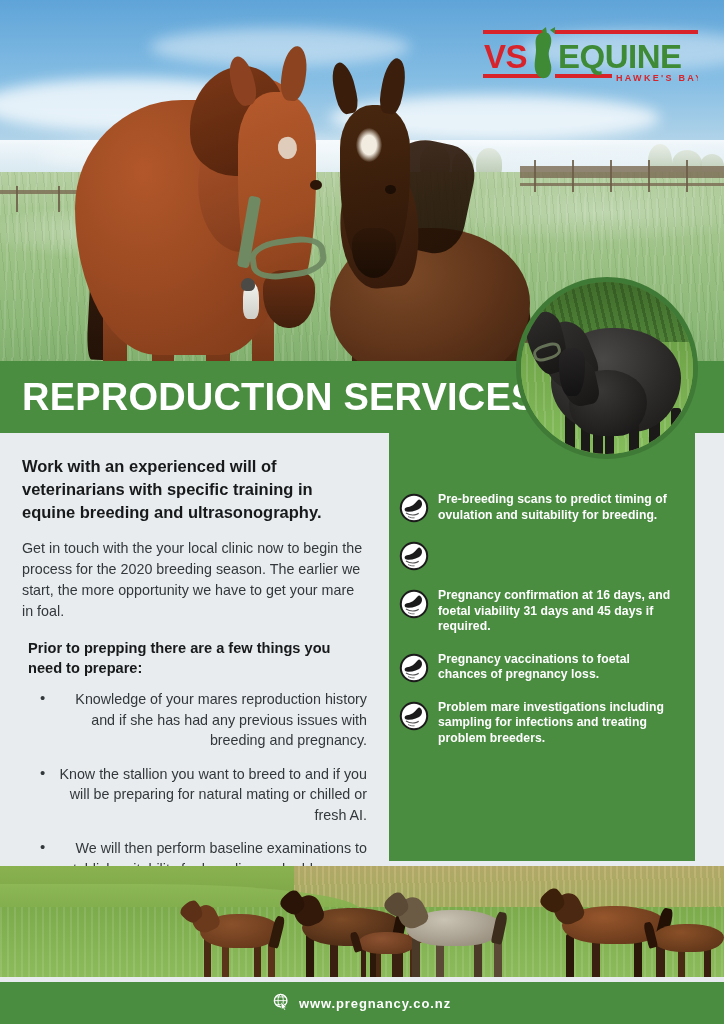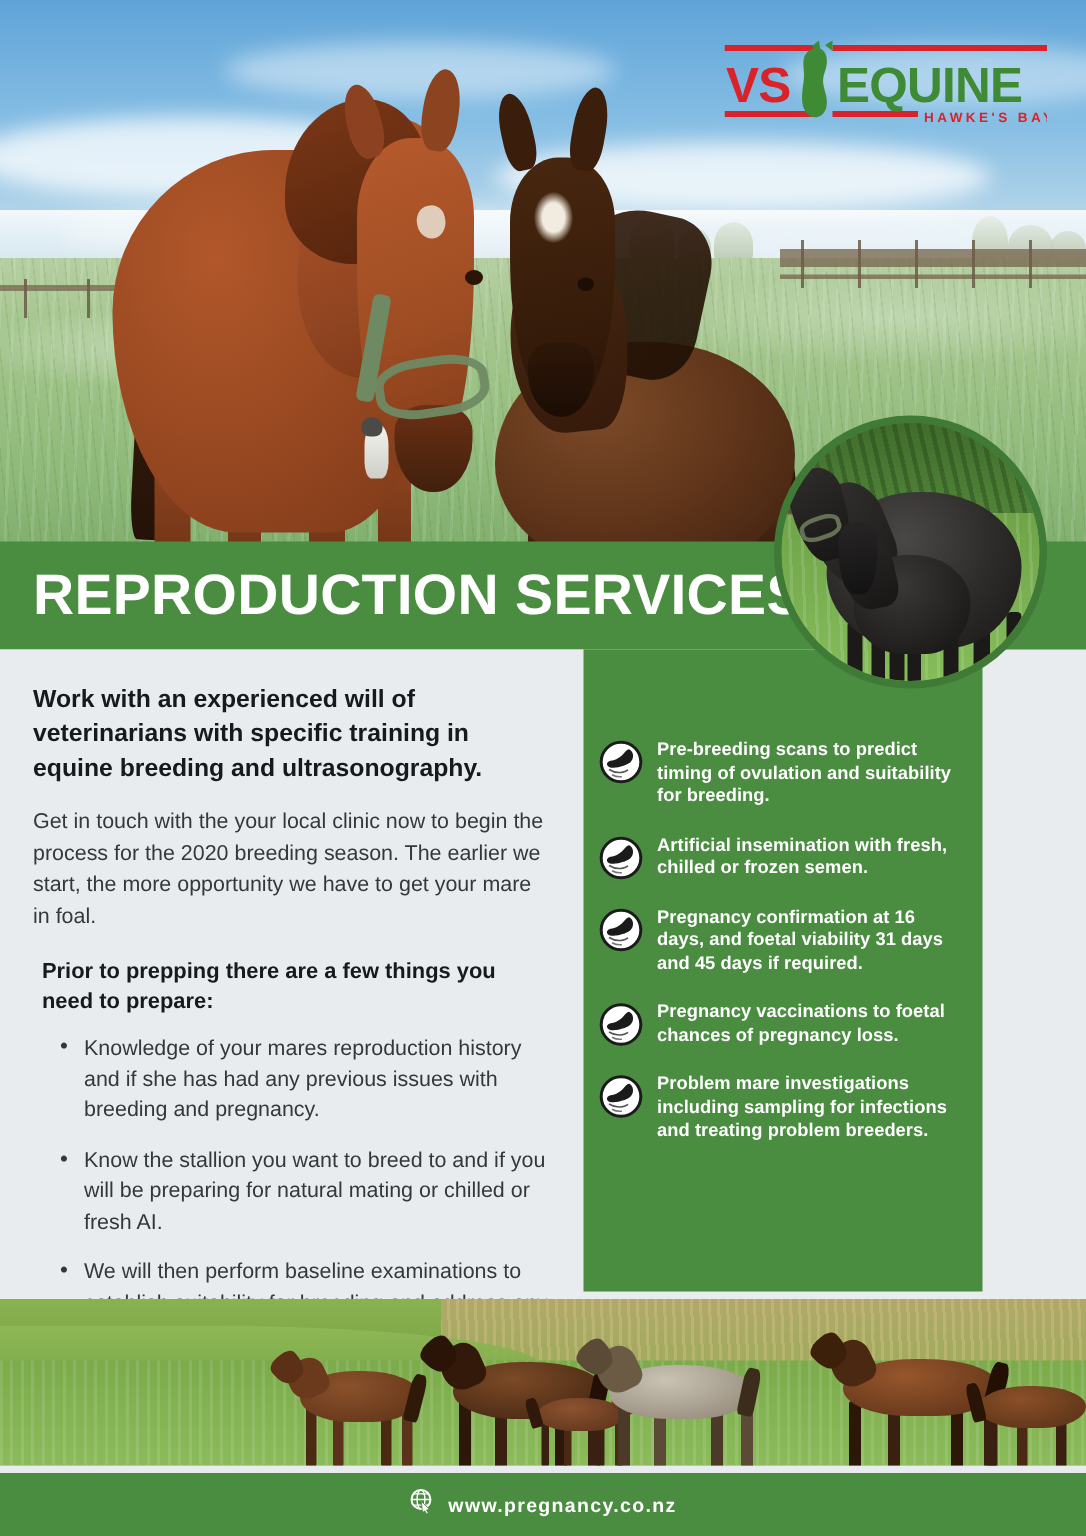--- a/index.html
+++ b/index.html
@@ -239,32 +239,32 @@
     color:#17191b; font-size:16.5px; font-weight:bold; line-height:23px;
     margin-bottom:14px;
   }
   .para{
     color:#33383c; font-size:14.3px; line-height:21px; margin-bottom:16px;
   }
   .sub-head{
     color:#17191b; font-size:14.6px; font-weight:bold; line-height:20px;
     margin:0 0 11px 6px;
   }
-  ul.prep{ list-style:none; margin:0 0 0 18px; padding:0; }
+  ul.prep{ list-style:none; margin:0 0 0 18px; padding:0;text-align:right; }
   ul.prep li{
     position:relative; color:#33383c; font-size:14.3px; line-height:20.5px;
     padding-left:16px; margin-bottom:13px;
   }
   ul.prep li:before{
     content:"\2022"; position:absolute; left:0; top:-1px; color:#33383c; font-size:15px;
   }
 
   
   .right-panel{
-    position:absolute; left:389px; top:433px; width:266px; height:428px;
+    position:absolute; left:389px; top:433px; width:306px; height:428px;
     background:#4a8c40;
     padding:59px 14px 0 10px;
   }
   .svc{
     display:flex; align-items:flex-start; gap:9px; margin-bottom:17px;
   }
   .svc .ic{
     flex:0 0 auto; width:30px; height:30px; margin-top:1px;
   }
   .svc .txt{
@@ -476,21 +476,20 @@
         <svg viewBox="0 0 30 30" width="30" height="30">
           <circle cx="15" cy="15" r="13.2" fill="#ffffff" stroke="#1b1b1b" stroke-width="2"></circle>
           <path d="M20.5 6.5 c2.4 1.2 3.1 4.2 2.1 6.6 c-1.1 2.6 -3.6 3.6 -6 4.4
                    c-2.9 1 -6 1.6 -8.9 1.1 c-1.6 -0.3 -2.6 -1.9 -1.8 -3.1
                    c0.9 -1.4 3.1 -1.3 4.6 -1.8 c2.3 -0.7 4.4 -2.2 6 -4
                    c1.2 -1.3 2.3 -3.1 4 -3.2 z" fill="#1b1b1b"></path>
           <path d="M7 20 c2.5 1.6 5.6 2.3 8.5 1.9 c1.5 -0.2 3 -0.8 4.2 -1.7" fill="none" stroke="#555" stroke-width="1.1"></path>
           <path d="M9 23.5 c2 1.1 4.4 1.6 6.6 1.3" fill="none" stroke="#777" stroke-width="1"></path>
         </svg>
       </span>
-      <span class="txt">Artificial insemination with fresh, chilled or frozen semen.</span>
     </div>
 
 
     <div class="svc">
       <span class="ic">
         <svg viewBox="0 0 30 30" width="30" height="30">
           <circle cx="15" cy="15" r="13.2" fill="#ffffff" stroke="#1b1b1b" stroke-width="2"></circle>
           <path d="M20.5 6.5 c2.4 1.2 3.1 4.2 2.1 6.6 c-1.1 2.6 -3.6 3.6 -6 4.4
                    c-2.9 1 -6 1.6 -8.9 1.1 c-1.6 -0.3 -2.6 -1.9 -1.8 -3.1
                    c0.9 -1.4 3.1 -1.3 4.6 -1.8 c2.3 -0.7 4.4 -2.2 6 -4

